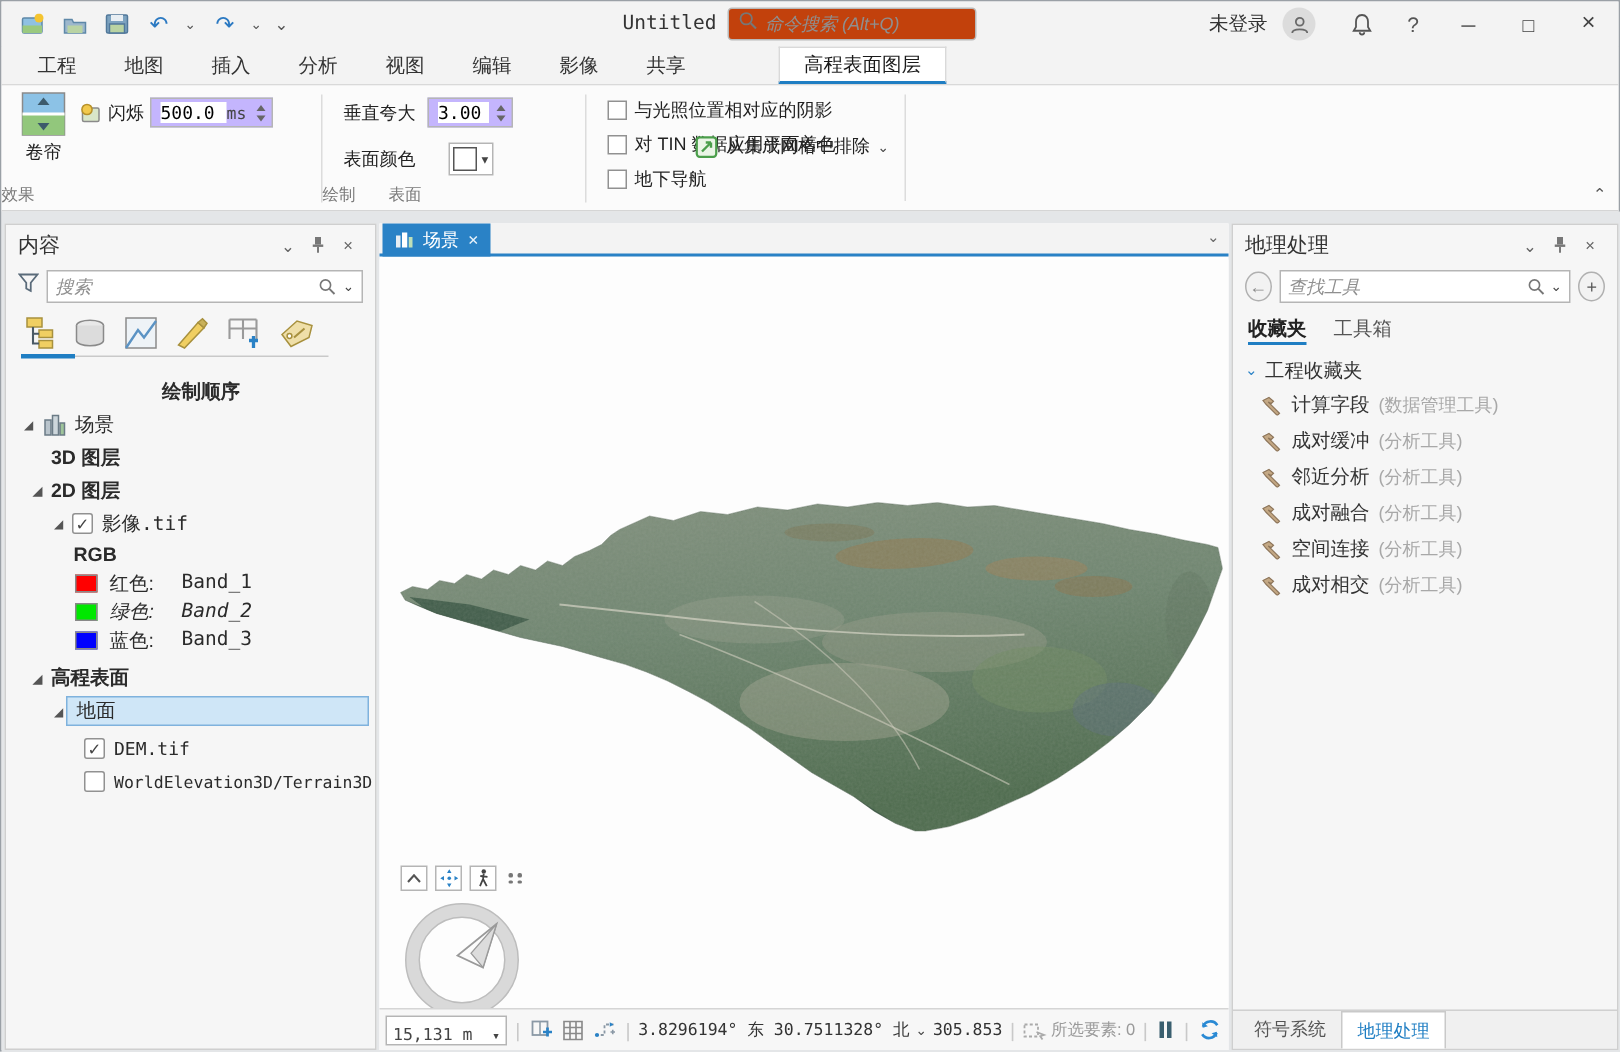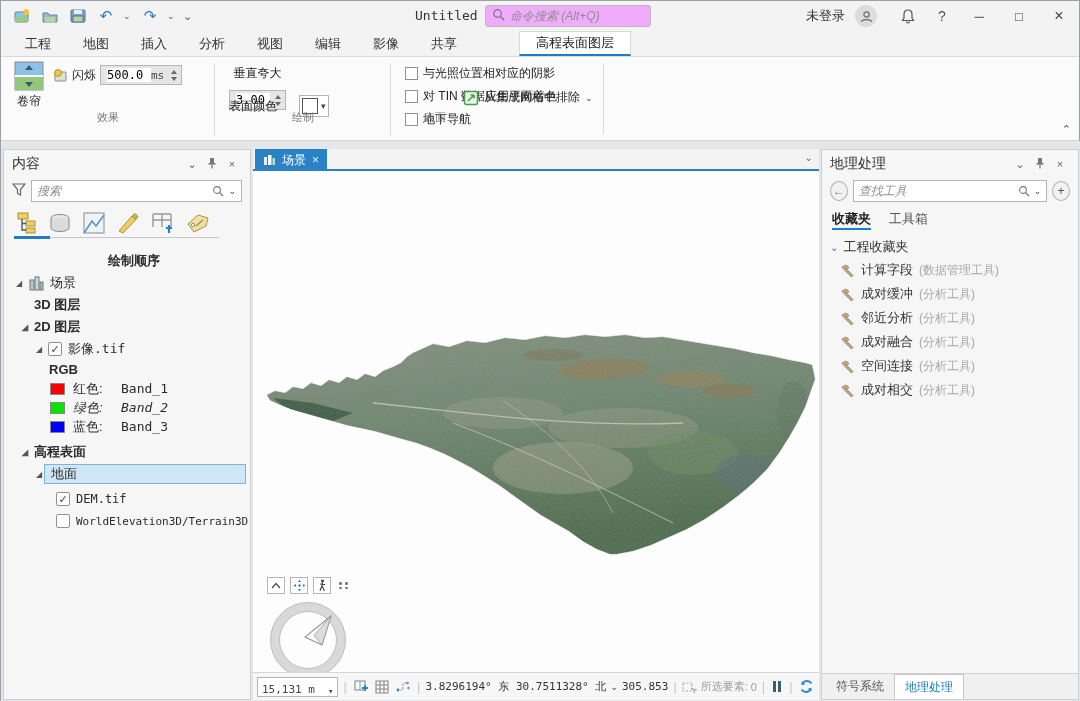--- a/index.html
+++ b/index.html
@@ -6,43 +6,43 @@
   html,body { width:1080px; height:701px; background:#cfd2d5; font-family:"Liberation Sans",sans-serif; overflow:hidden; }
   .mono { font-family:"DejaVu Sans Mono",monospace; }
   .window { position:absolute; left:0; top:0; width:1080px; height:701px; background:#f3f3f3; border:1px solid #9aa0a6; }
 
   
   .titlebar { position:absolute; left:0; top:0; width:100%; height:30px; background:#f3f3f3; display:flex; align-items:center; }
   .qat { display:flex; align-items:center; gap:6px; padding-left:10px; }
   .qat .qbtn { width:22px; height:20px; display:flex; align-items:center; justify-content:center; color:#2b79c2; font-size:15px; cursor:default; }
   .qat .caret { color:#555; font-size:9px; width:10px; }
   .title-text { position:absolute; left:414px; top:7px; font-size:13px; color:#333; }
-  .cmd-search { position:absolute; left:484px; top:4px; width:166px; height:22px; background:#f0abfc; border:1px solid #b9b9b9; border-radius:3px; display:flex; align-items:center; padding:0 6px; gap:5px; }
+  .cmd-search { position:absolute; left:484px; top:4px; width:166px; height:22px; background:#c2410c; border:1px solid #b9b9b9; border-radius:3px; display:flex; align-items:center; padding:0 6px; gap:5px; }
   .cmd-search input { border:none; outline:none; flex:1; font-size:12px; background:transparent; }
   input::placeholder { font-style:italic; color:#8f8f8f; }
   .tb-right { position:absolute; right:0; top:0; height:30px; display:flex; align-items:center; gap:0; }
   .signin { font-size:13px; color:#333; margin-right:10px; }
   .avatar { width:22px; height:22px; border-radius:50%; background:#dcdcdc; display:flex; align-items:center; justify-content:center; margin-right:14px; }
   .tbicon { width:34px; height:30px; display:flex; align-items:center; justify-content:center; color:#555; font-size:14px; }
   .winbtn { width:40px; height:30px; display:flex; align-items:center; justify-content:center; color:#444; font-size:13px; }
 
   
   .tabrow { position:absolute; left:0; top:30px; width:100%; height:26px; background:#f3f3f3; border-bottom:1px solid #d9d9d9; display:flex; align-items:stretch; padding-left:8px; }
   .rtab { padding:0 16px; display:flex; align-items:center; font-size:13px; color:#333; }
   .rtab.ctx { margin-left:46px; background:#fff; border:1px solid #d9d9d9; border-bottom:2px solid #1f7ec3; color:#1a1a1a; }
 
   
   .ribbon { position:absolute; left:0; top:56px; width:100%; height:84px; background:#fbfbfb; border-bottom:1px solid #d5d5d5; }
   .rgroup { position:absolute; top:0; height:84px; }
-  .rgroup .glabel { position:absolute; bottom:16px; left:0; right:0; text-align:center; font-size:11px; color:#7a7a7a; }
+  .rgroup .glabel { position:absolute; bottom:4px; left:0; right:0; font-size:11px; color:#7a7a7a; }
   .gsep { position:absolute; top:6px; bottom:6px; width:1px; background:#dcdcdc; }
   .bigbtn { position:absolute; left:8px; top:4px; width:40px; height:62px; display:flex; flex-direction:column; align-items:center; gap:2px; }
   .bigbtn .blabel { font-size:12px; color:#222; }
   .flicker { position:absolute; left:52px; top:8px; display:flex; align-items:center; gap:4px; font-size:12px; color:#222; }
-  .spinbox { display:flex; align-items:center; background:#e5e5e5; border:1px solid #b5b5b5; height:20px; padding:0 2px 0 6px; }
+  .spinbox { display:flex; align-items:center; background:#c4b5fd; border:1px solid #b5b5b5; height:20px; padding:0 2px 0 6px; }
   .spinbox input { width:44px; border:none; outline:none; font-size:12px; font-family:"DejaVu Sans Mono",monospace; }
   .spinbox .unit { font-size:11px; color:#444; margin-right:2px; font-family:"DejaVu Sans Mono",monospace; }
   .spincol { display:flex; flex-direction:column; gap:3px; margin-left:3px; padding:2px; }
   .tri-up { width:0; height:0; border-left:3px solid transparent; border-right:3px solid transparent; border-bottom:4px solid #666; }
   .tri-dn { width:0; height:0; border-left:3px solid transparent; border-right:3px solid transparent; border-top:4px solid #666; }
   .fieldrow { position:absolute; display:flex; align-items:center; gap:8px; font-size:12px; color:#222; }
   .colorpick { display:flex; align-items:center; border:1px solid #b5b5b5; background:#fff; height:22px; padding:2px; gap:3px; }
   .swatch-w { width:16px; height:16px; background:#fff; border:1px solid #555; }
   .dd-caret { font-size:9px; color:#444; }
   .cbrow { position:absolute; display:flex; align-items:center; gap:5px; font-size:12px; color:#222; white-space:nowrap; }
@@ -212,21 +212,21 @@
               <i class="tri-up"></i>
               <i class="tri-dn"></i>
             </span>
         </span>
       </div>
       <div class="glabel">效果</div>
       <div class="gsep" style="right:0;"></div>
     </div>
 
     <div class="rgroup" style="left:214px; width:176px;">
-      <div class="fieldrow" style="left:14px; top:8px;flex-direction:column;">
+      <div class="fieldrow" style="left:14px; top:8px;">
         <span>垂直夸大</span>
         <span class="spinbox">
           <input style="width: 34px;" value="3.00">
           <span class="spincol">
               <i class="tri-up"></i>
               <i class="tri-dn"></i>
             </span>
         </span>
       </div>
       <div class="fieldrow" style="left:14px; top:38px;">

